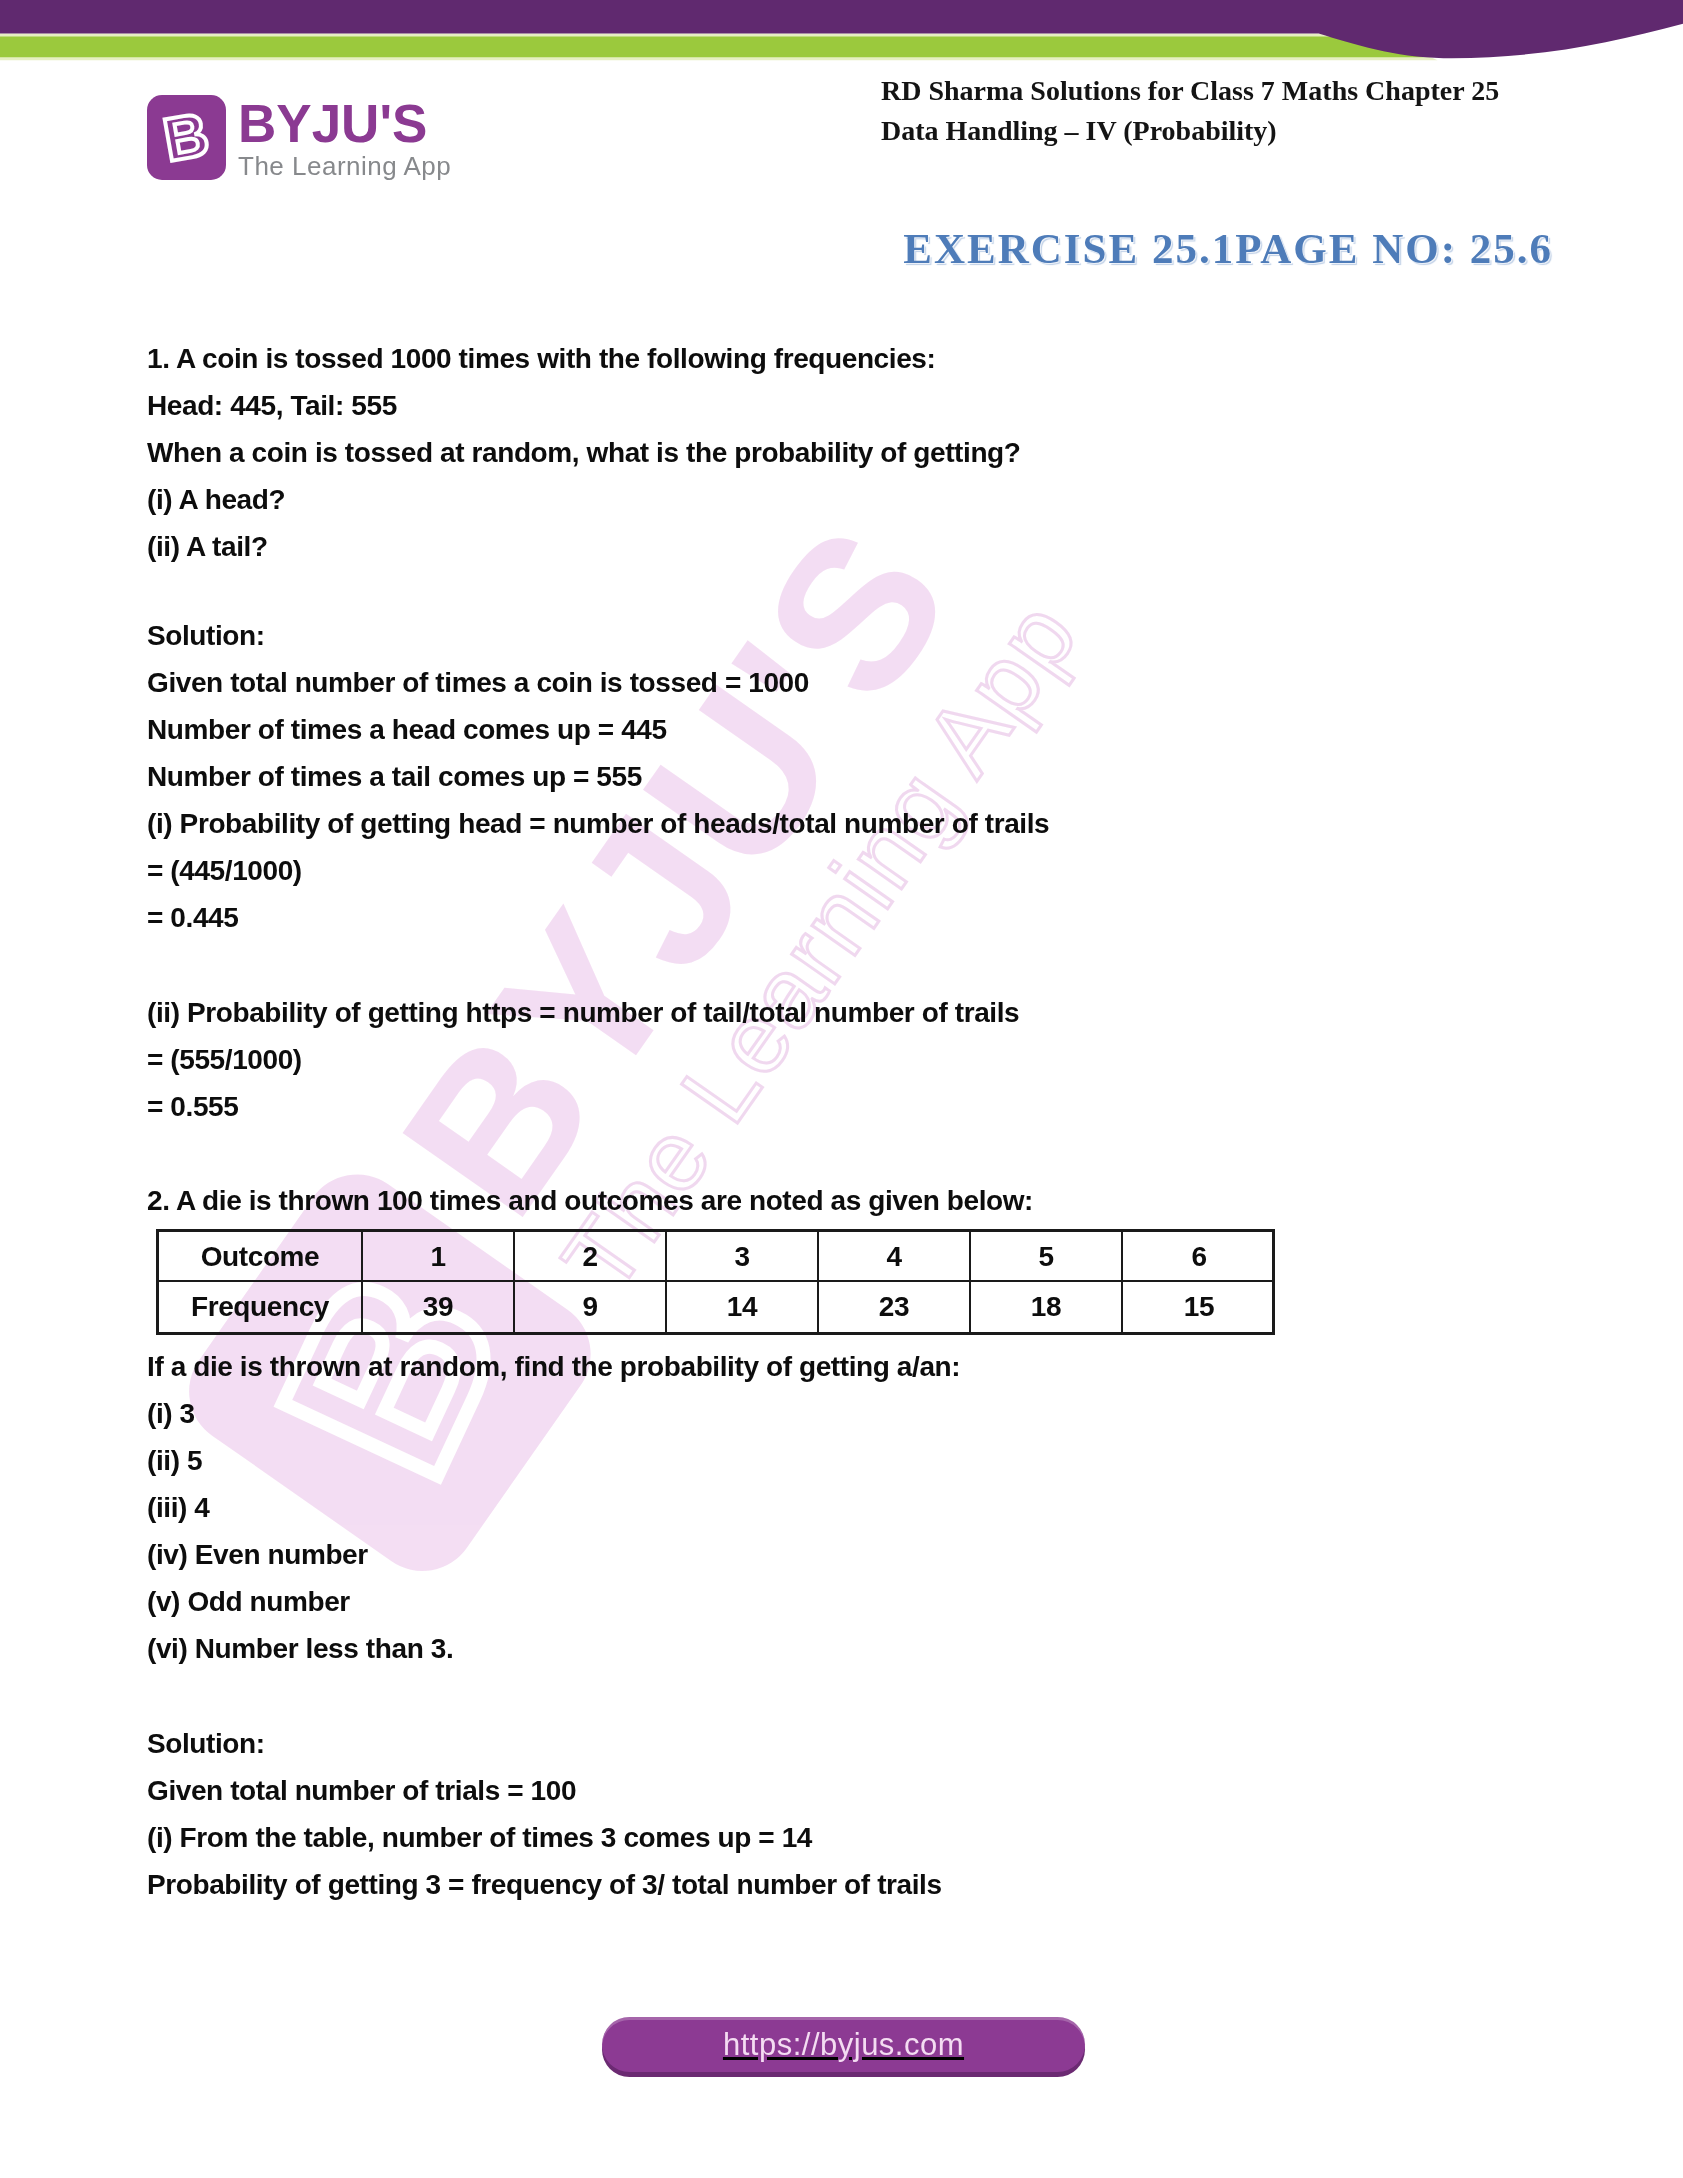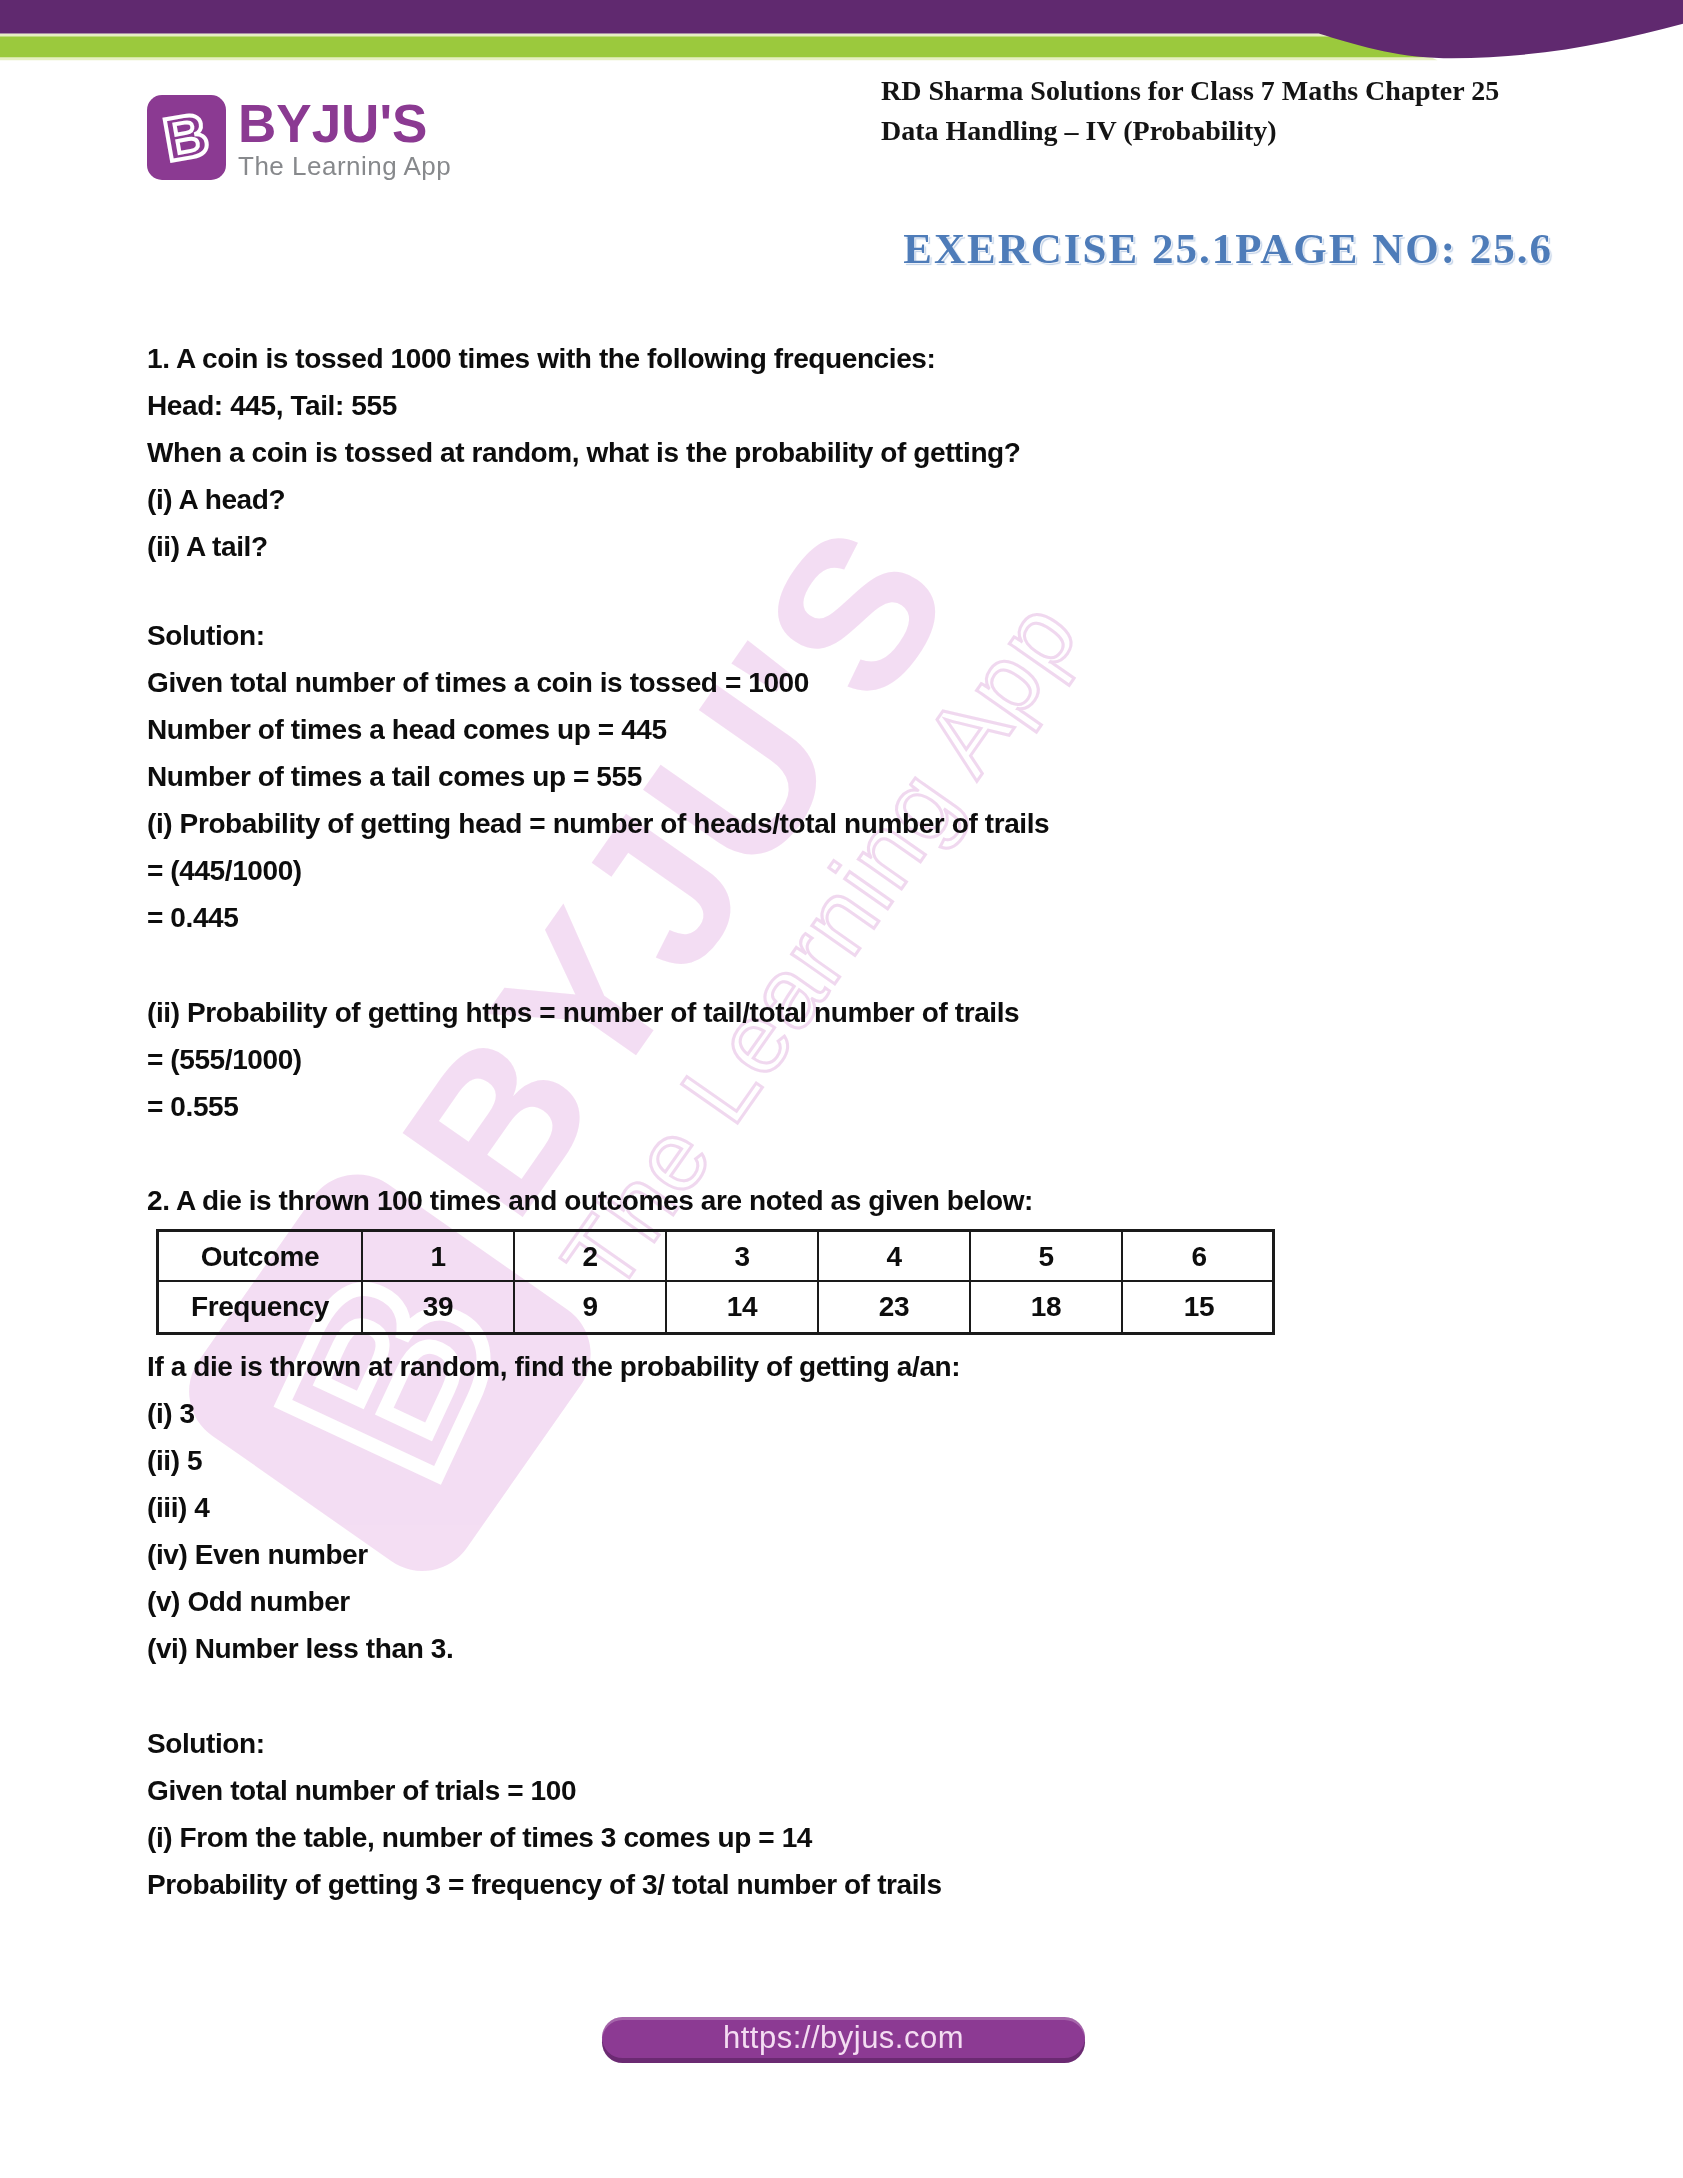--- a/index.html
+++ b/index.html
@@ -88,25 +88,25 @@
     height: 50px; line-height: 50px; text-align: center;
     border-right: 2.5px solid #1a1a1a; border-bottom: 2.5px solid #1a1a1a;
     box-sizing: border-box; white-space: nowrap; overflow: hidden;
   }
   .qtable .cell.last-col { border-right: none; }
   .qtable .cell.last-row { border-bottom: none; }
   .tbl-wrap { margin-bottom: 8px; padding-left: 9px; }
 
   
   .footer-pill {
-    position: absolute; left: 602px; top: 2017px; width: 483px; height: 41px;
+    position: absolute; left: 602px; top: 2017px; width: 483px; height: 55px;
     background: #8c3a93; border-radius: 29px;
     box-shadow: 0 5px 0 #6b2a72, inset 0 3px 0 rgba(255,255,255,0.22);
     display: flex; align-items: center; justify-content: center;
-    z-index: 2; cursor: pointer;
+    z-index: 2; cursor: pointer; text-decoration: underline;
   }
   .footer-url { font-size: 31px; color: #f4dcf2; letter-spacing: 0.5px; }
 </style>
 </head>
 <body>
 
 <svg class="header-wave" viewBox="0 0 1700 70" preserveAspectRatio="none">
   <path d="M0,34 L1350,34 C1400,44 1433,53 1452,61 L0,61 Z" fill="#e6efc2"></path>
   <path d="M0,37 L1346,37 C1392,46 1420,52 1438,58 L0,58 Z" fill="#9bc93d"></path>
   <path d="M0,0 L1700,0 L1700,24 C1625,44 1550,60 1458,59 C1408,58 1368,45 1332,34 L0,34 Z" fill="#60296f"></path>

